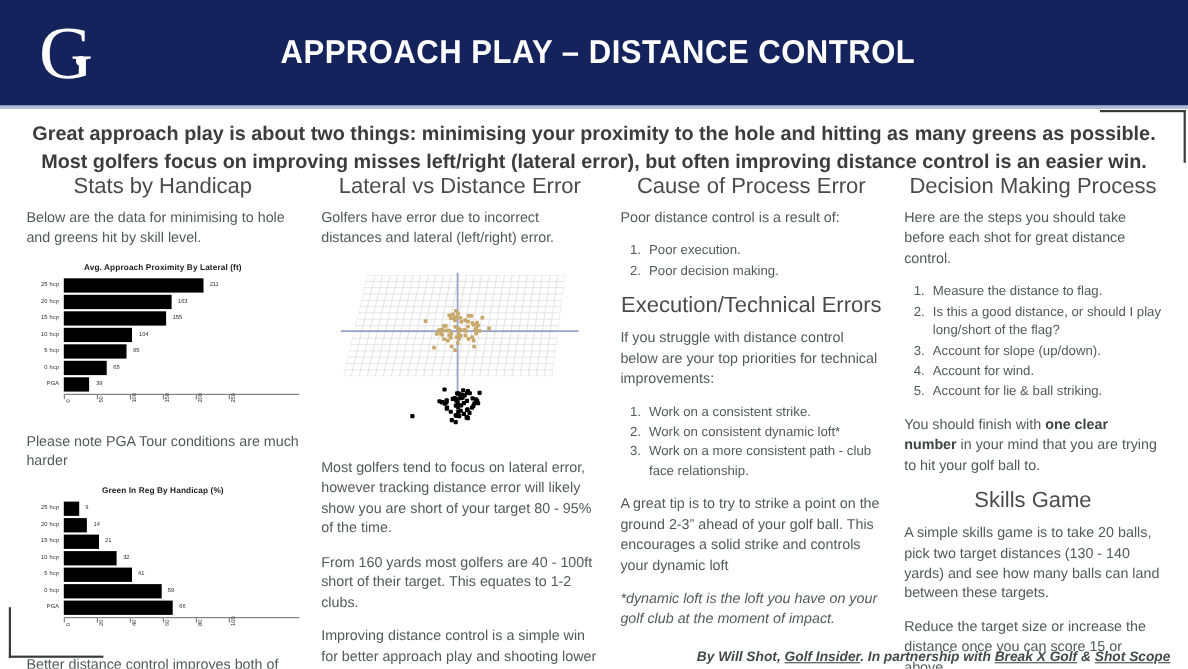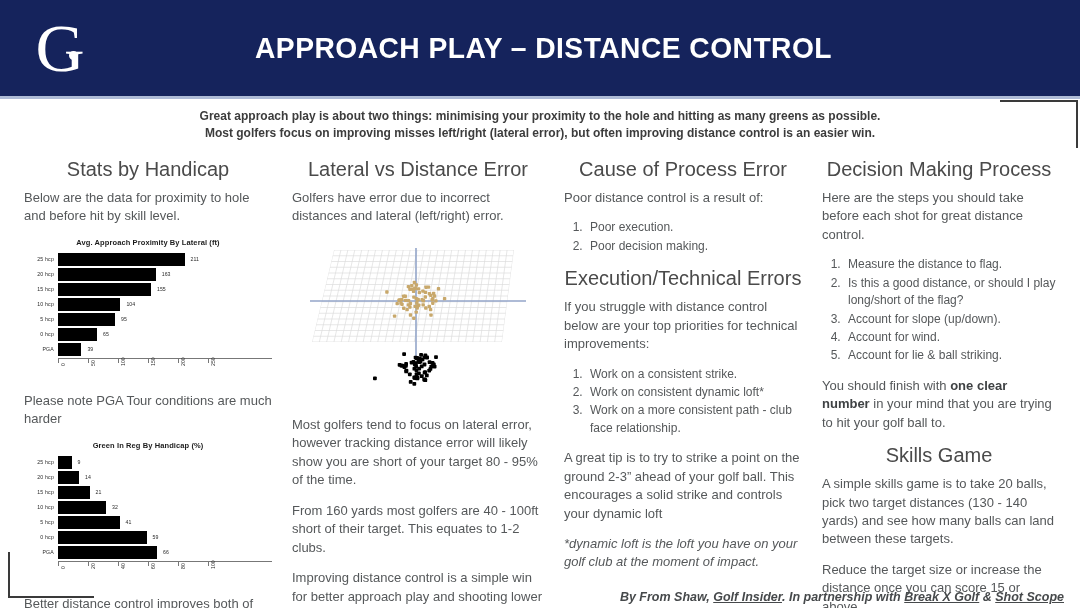--- a/index.html
+++ b/index.html
@@ -73,21 +73,21 @@
     width: 86px; height: 46px;
     border-bottom: 2px solid #3a3a3a;
     border-left: 2px solid #3a3a3a;
   }
 
   
   .subtitle {
     position: absolute;
     top: 108px; left: 0; width: 1080px;
     text-align: center;
-    font-size: 12px;
+    font-size: 18px;
     font-weight: bold;
     color: #3c3c3c;
     line-height: 1.45;
   }
   .subtitle div { white-space: nowrap; }
 
   
   .columns {
     position: absolute;
     top: 158px; left: 0;
@@ -248,21 +248,21 @@
 
   <div class="subtitle">
     <div>Great approach play is about two things: minimising your proximity to the hole and hitting as many greens as possible.</div>
     <div>Most golfers focus on improving misses left/right (lateral error), but often improving distance control is an easier win.</div>
   </div>
 
   <div class="columns">
 
     <div class="col col-1">
       <h2 class="sec">Stats by Handicap</h2>
-      <p class="body">Below are the data for proximity to hole and before hit by skill level.</p>
+      <p class="body">Below are the data for minimising to hole and greens hit by skill level.</p>
 
       <div class="chart">
         <div class="chart-title">Avg. Approach Proximity By Lateral (ft)</div>
         <div class="chart-body" id="chart1-body">
             <div class="bar-row">
               <div class="bar-cat">25 hcp</div>
               <div class="bar-track">
                 <div class="bar-fill" style="width: 126.6px; background: rgb(0, 0, 0);"></div>
                 <div class="bar-val">211</div>
               </div>
@@ -647,16 +647,16 @@
       </p>
 
       <h2 class="sec tight">Skills Game</h2>
       <p class="body">A simple skills game is to take 20 balls, pick two target distances (130 - 140 yards) and see how many balls can land between these targets.</p>
       <p class="body">Reduce the target size or increase the distance once you can score 15 or above.</p>
     </div>
 
   </div>
 
   <div class="footer">
-    <span>By From Shaw, </span><u>Golf Insider</u><span>. In partnership with </span><u>Break X Golf</u><span> &amp; </span><u>Shot Scope</u>
+    <span>By Will Shot, </span><u>Golf Insider</u><span>. In partnership with </span><u>Break X Golf</u><span> &amp; </span><u>Shot Scope</u>
   </div>
 
 </div>
 
 </body></html>

